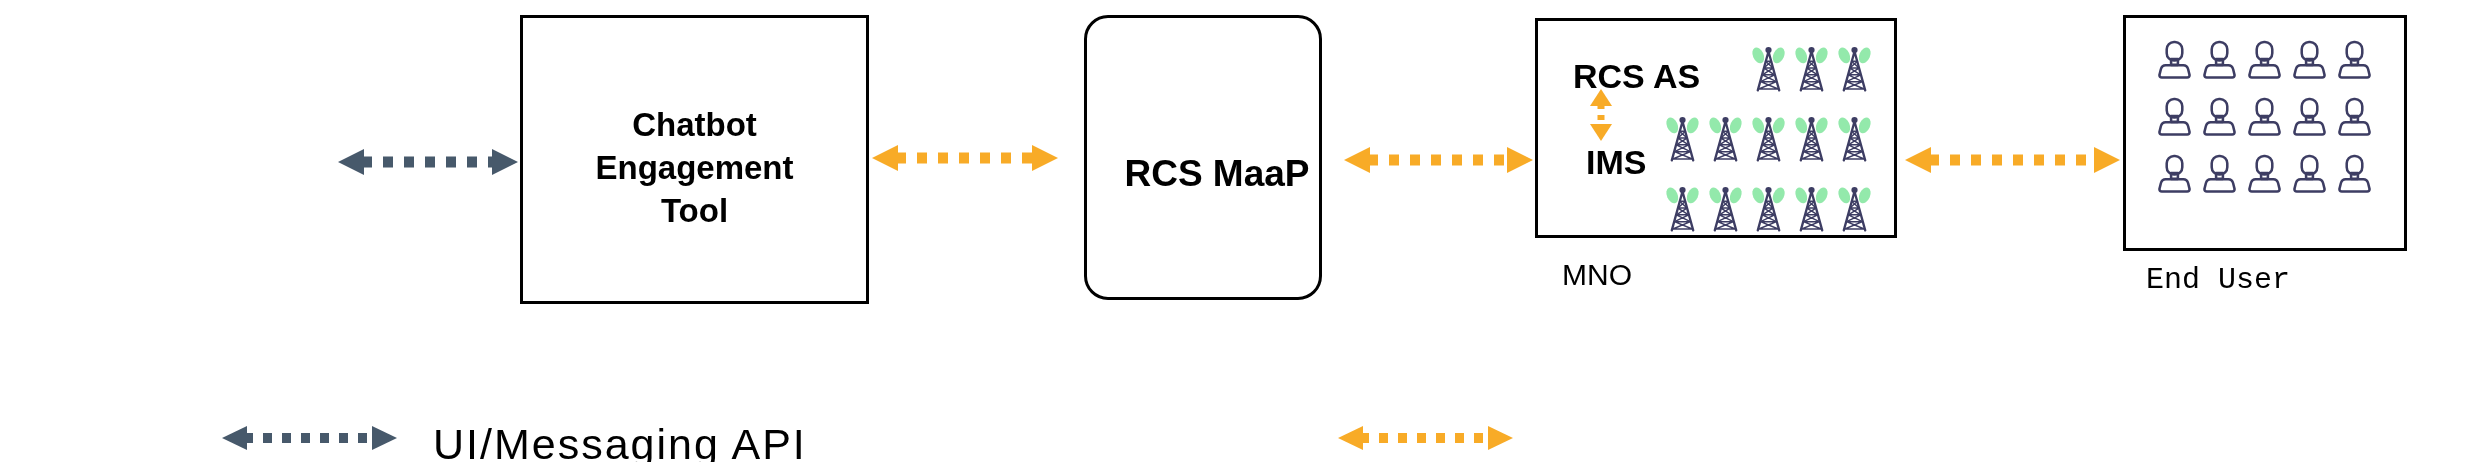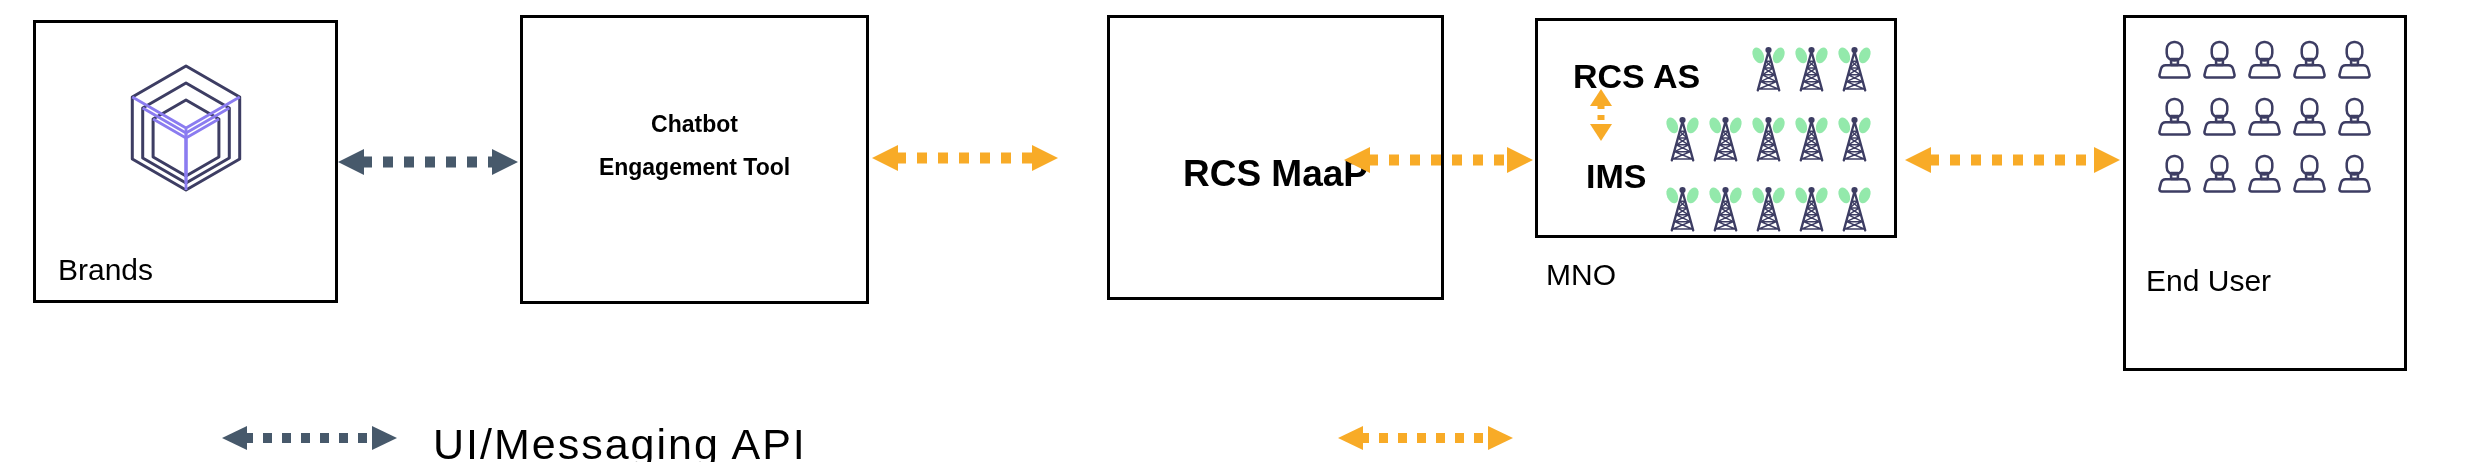--- a/index.html
+++ b/index.html
@@ -11,48 +11,48 @@
     overflow:hidden;
   }
   .box{
     position:absolute;
     border:3px solid var(--box_border,#000);
     background:#fff;
     box-sizing:border-box;
   }
   #box-brands  {left:33px;  top:20px; width:305px; height:283px;}
   #box-chatbot {left:520px; top:15px; width:349px; height:289px;}
-  #box-maap    {left:1107px;top:15px; width:337px; height:285px;}
+  #box-maap    {left:1084px;top:15px; width:238px; height:285px;border-radius:24px;}
   #box-mno     {left:1535px;top:18px; width:362px; height:220px;}
-  #box-enduser {left:2123px;top:15px; width:284px; height:356px;}
+  #box-enduser {left:2123px;top:15px; width:284px; height:236px;font-family:Liberation Mono, monospace;}
 
   .box-title{
     position:absolute;left:0;right:0;margin:0 auto;
     text-align:center;font-weight:bold;color:var(--text_color,#000);
   }
-  #box-chatbot .box-title{top:85px;width:220px;font-size:23px;line-height:43px;}
+  #box-chatbot .box-title{top:85px;width:220px;font-size:33px;line-height:43px;}
   #box-maap .box-title{top:135px;width:260px;font-size:37px;line-height:42px;}
 
   .box-label{
     position:absolute;
     font-size:30px;line-height:35px;color:var(--text_color,#000);
     white-space:nowrap;
   }
   #box-brands  .box-label{left:22px;top:229px;}
   #box-chatbot .box-label{left:20px;top:245px;}
   #box-maap    .box-label{left:10px;top:214px;white-space:normal;width:230px;}
-  #box-mno     .box-label{left:8px;top:236px;}
+  #box-mno     .box-label{left:24px;top:236px;}
   #box-enduser .box-label{left:20px;top:245px;}
 
   .component-label{
     position:absolute;font-weight:bold;font-size:34px;color:var(--text_color,#000);
     white-space:nowrap;
   }
   #label-rcs-as{left:35px;top:36px;}
-  #label-ims{left:48px;top:136px;}
+  #label-ims{left:48px;top:122px;}
 
   
   .conn{position:absolute;}
   .conn polygon{fill:var(--rbm_arrow,#f8ab27);}
   .conn line{stroke:var(--rbm_arrow,#f8ab27);stroke-width:11;stroke-dasharray:10 11;}
   .conn.api polygon{fill:var(--api_arrow,#47596b);}
   .conn.api line{stroke:var(--api_arrow,#47596b);}
   .conn.vert line{stroke-width:7;stroke-dasharray:5 6;}
   #conn1{left:338px; top:144px;}
   #conn2{left:872px; top:140px;}
@@ -95,31 +95,20 @@
   .legend-label{
     font-size:43px;letter-spacing:2px;color:var(--text_color,#000);
     white-space:nowrap;
   }
 </style>
 </head>
 <body>
 
 <div class="diagram">
 
-  <div class="box" id="box-brands">
-    <svg class="cube" width="140" height="152" viewBox="0 0 140 152">
-      <polygon class="hex" points="70,10 123.7,41 123.7,103 70,134 16.3,103 16.3,41"></polygon>
-      <polygon class="hex" points="70,27 113.3,52 113.3,102 70,127 26.7,102 26.7,52"></polygon>
-      <polygon class="hex" points="70,44 102.9,63 102.9,101 70,120 37.1,101 37.1,63"></polygon>
-      <path class="inner" d="M16.3,41 L70,72 L123.7,41 M70,72 L70,134"></path>
-      <path class="inner" d="M26.7,52 L70,77 L113.3,52 M70,77 L70,127"></path>
-      <path class="inner" d="M37.1,63 L70,82 L102.9,63 M70,82 L70,120"></path>
-    </svg>
-    <div class="box-label">Brands</div>
-  </div>
 
   <svg class="conn api" id="conn1" width="180" height="36" viewBox="0 0 180 36">
     <polygon points="0,18 26,5 26,31"></polygon>
     <polygon points="180,18 154,5 154,31"></polygon>
     <line x1="24" y1="18" x2="156" y2="18"></line>
   </svg>
 
   <div class="box" id="box-chatbot">
     <div class="box-title">Chatbot Engagement Tool</div>
   </div>

